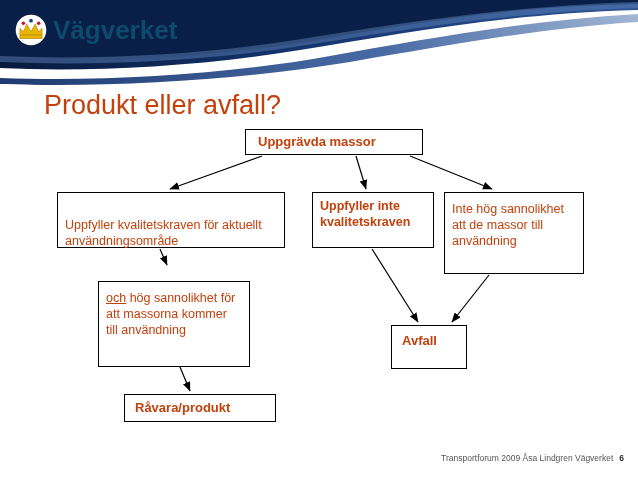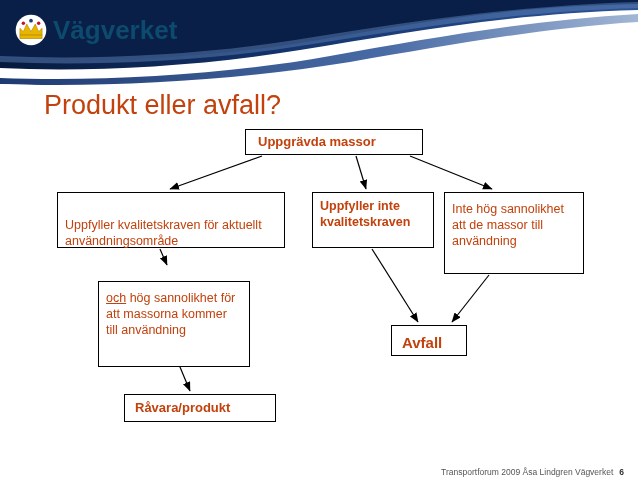--- a/index.html
+++ b/index.html
@@ -100,22 +100,22 @@
     padding-top: 8px;
   }
   #box-och-hog {
     left: 98px; top: 268px;
     width: 152px; height: 86px;
     padding-top: 8px;
     margin-top: 13px;
   }
   #box-avfall {
     left: 391px; top: 325px;
-    width: 76px; height: 31px;
-    font-size: 15px;
+    width: 76px; height: 44px;
+    font-size: 13px;
     font-weight: bold;
     padding-top: 7px;
     padding-left: 10px;
   }
   #box-ravara {
     left: 124px; top: 394px;
     width: 152px; height: 28px;
     font-size: 13px;
     font-weight: bold;
     padding-top: 5px;
@@ -128,21 +128,21 @@
     position: absolute;
     left: 0; top: 0;
     width: 638px; height: 479px;
     pointer-events: none;
   }
 
   
   .footer {
     position: absolute;
     right: 14px;
-    bottom: 2px;
+    bottom: 16px;
     font-size: 8.5px;
     color: #555555;
     font-family: "Liberation Sans", sans-serif;
     text-align: center;
   }
   .footer .pageno {
     font-weight: bold;
     color: #333333;
     margin-left: 6px;
   }

